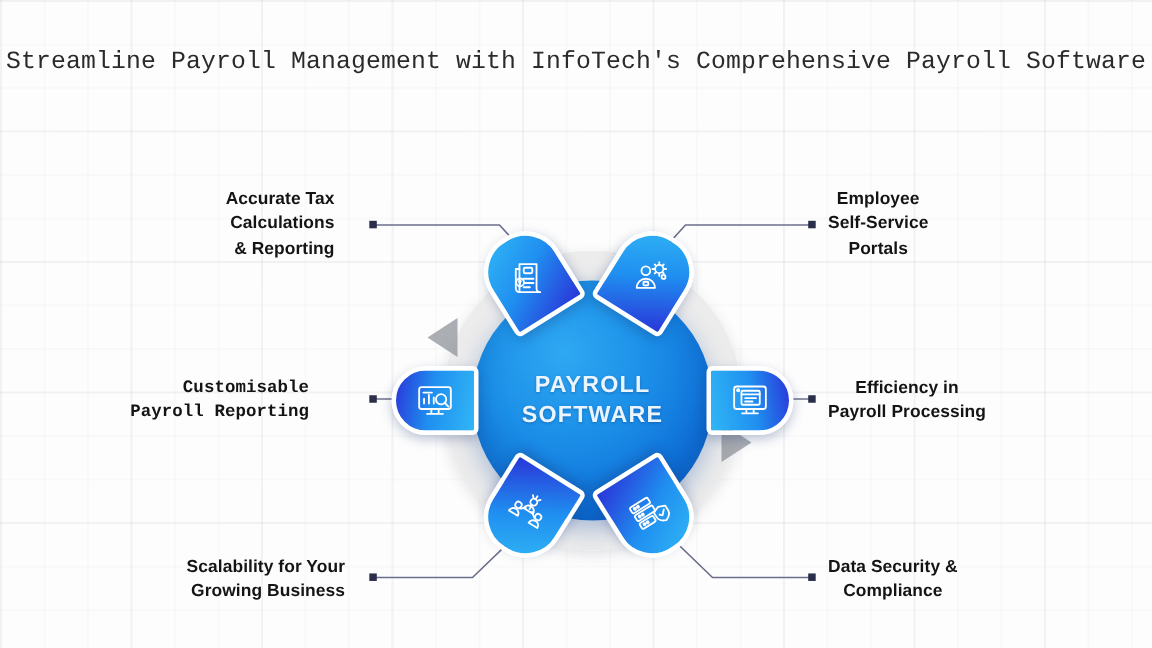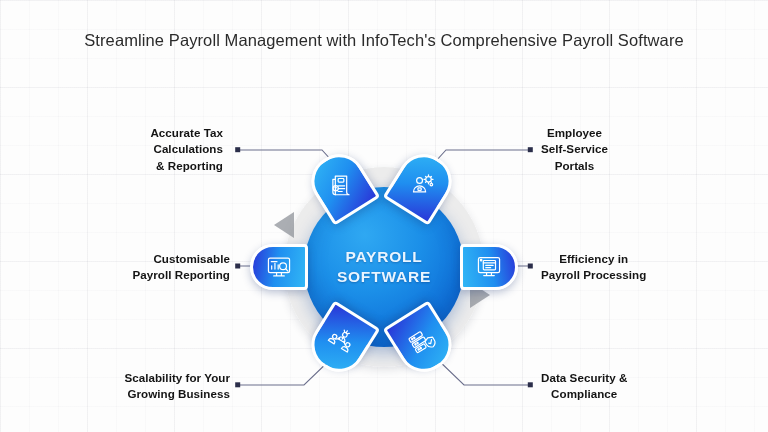--- a/index.html
+++ b/index.html
@@ -18,22 +18,23 @@
       linear-gradient(to right, rgba(120,120,135,.030) 1px, transparent 1px),
       linear-gradient(to bottom, rgba(120,120,135,.030) 1px, transparent 1px);
     background-size:87px 87px,87px 87px,29px 29px,29px 29px;
     pointer-events:none;
   }
   #title{
     position:absolute;top:28px;left:0;width:768px;
     text-align:center;color:#2b2b2b;
     font-size:16.5px;line-height:1.52;font-weight:400;
     letter-spacing:.1px;
-  }
-  #stage{position:absolute;inset:0;}
+    font-family:Liberation Mono, monospace;
+  }
+  #stage{position:absolute;inset:0;margin-left:11px;}
   svg#connectors{position:absolute;inset:0;width:768px;height:432px;}
 
   .label{
     position:absolute;
     font-size:11.6px;font-weight:bold;color:#141414;
     line-height:1.42;letter-spacing:.05px;white-space:pre-line;
   }
   .label.l{text-align:right;}
   .label.r{text-align:center;}
 
@@ -127,21 +128,21 @@
       <rect x="433.6" y="355.4" width="5" height="5"></rect>
     </g>
   </svg>
 
   <div class="label l" style="right:545px;top:125px;">Accurate Tax
 Calculations
 &amp; Reporting</div>
   <div class="label r" style="left:541px;top:125px;">Employee
 Self-Service
 Portals</div>
-  <div class="label l" style="right:538px;top:251px;">Customisable
+  <div class="label l" style="right:562px;top:251px;font-family:Liberation Mono, monospace;">Customisable
 Payroll Reporting</div>
   <div class="label l" style="right:538px;top:370px;">Scalability for Your
 Growing Business</div>
   <div class="label r" style="left:541px;top:251px;">Efficiency in
 Payroll Processing</div>
   <div class="label r" style="left:541px;top:370px;">Data Security &amp;
 Compliance</div>
 
   <div id="hub">
     <div id="ring"></div>

